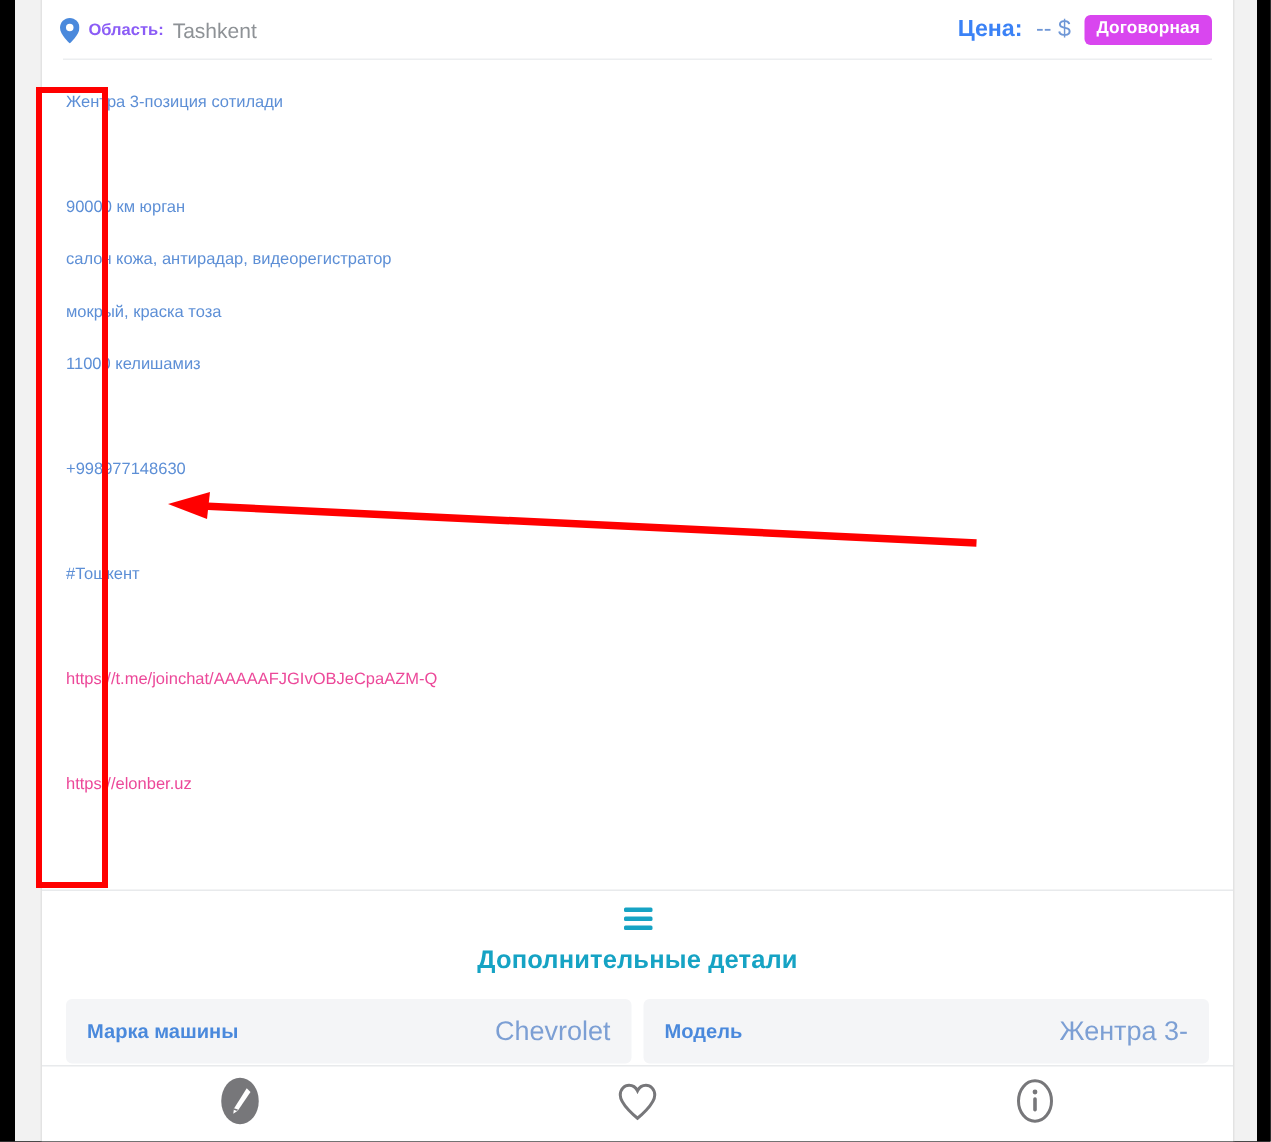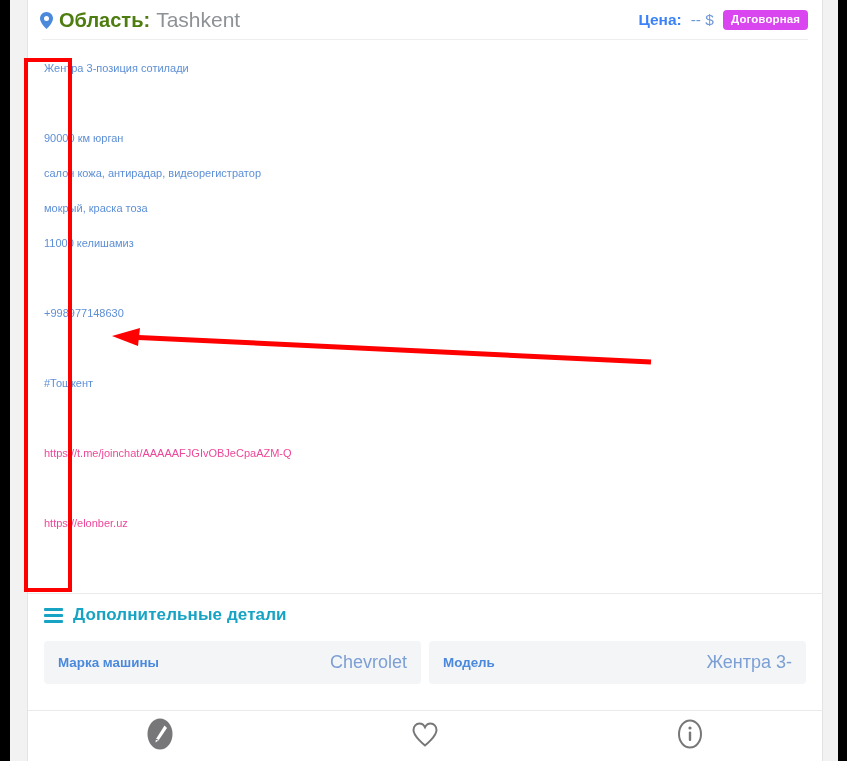--- a/index.html
+++ b/index.html
@@ -65,27 +65,27 @@
     background: #eceef0;
   }
   .region-block {
     display: flex;
     align-items: center;
     gap: 6px;
     white-space: nowrap;
   }
   .pin-icon { display: inline-flex; align-items: center; }
   .region-label {
-    color: #4d7c0f;
-    font-weight: bold;
-    font-size: 20px;
+    color: #8b5cf6;
+    font-weight: bold;
+    font-size: 11px;
   }
   .region-value {
     color: #8e9296;
-    font-size: 21px;
+    font-size: 14px;
   }
   .price-block {
     display: flex;
     align-items: center;
     gap: 9px;
     white-space: nowrap;
   }
   .price-label {
     color: #3b82f6;
     font-weight: bold;
@@ -131,20 +131,21 @@
     position: absolute;
     left: 0; top: 0; right: 0;
     height: 1px;
     background: #e8eaec;
   }
   .details-heading {
     display: flex;
     align-items: center;
     gap: 10px;
     padding: 12px 16px 8px 16px;
+    flex-direction: column;
   }
   .hamburger-icon {
     display: inline-flex;
     flex-direction: column;
     justify-content: center;
     gap: 3px;
     width: 19px;
   }
   .hamburger-icon span {
     display: block;

